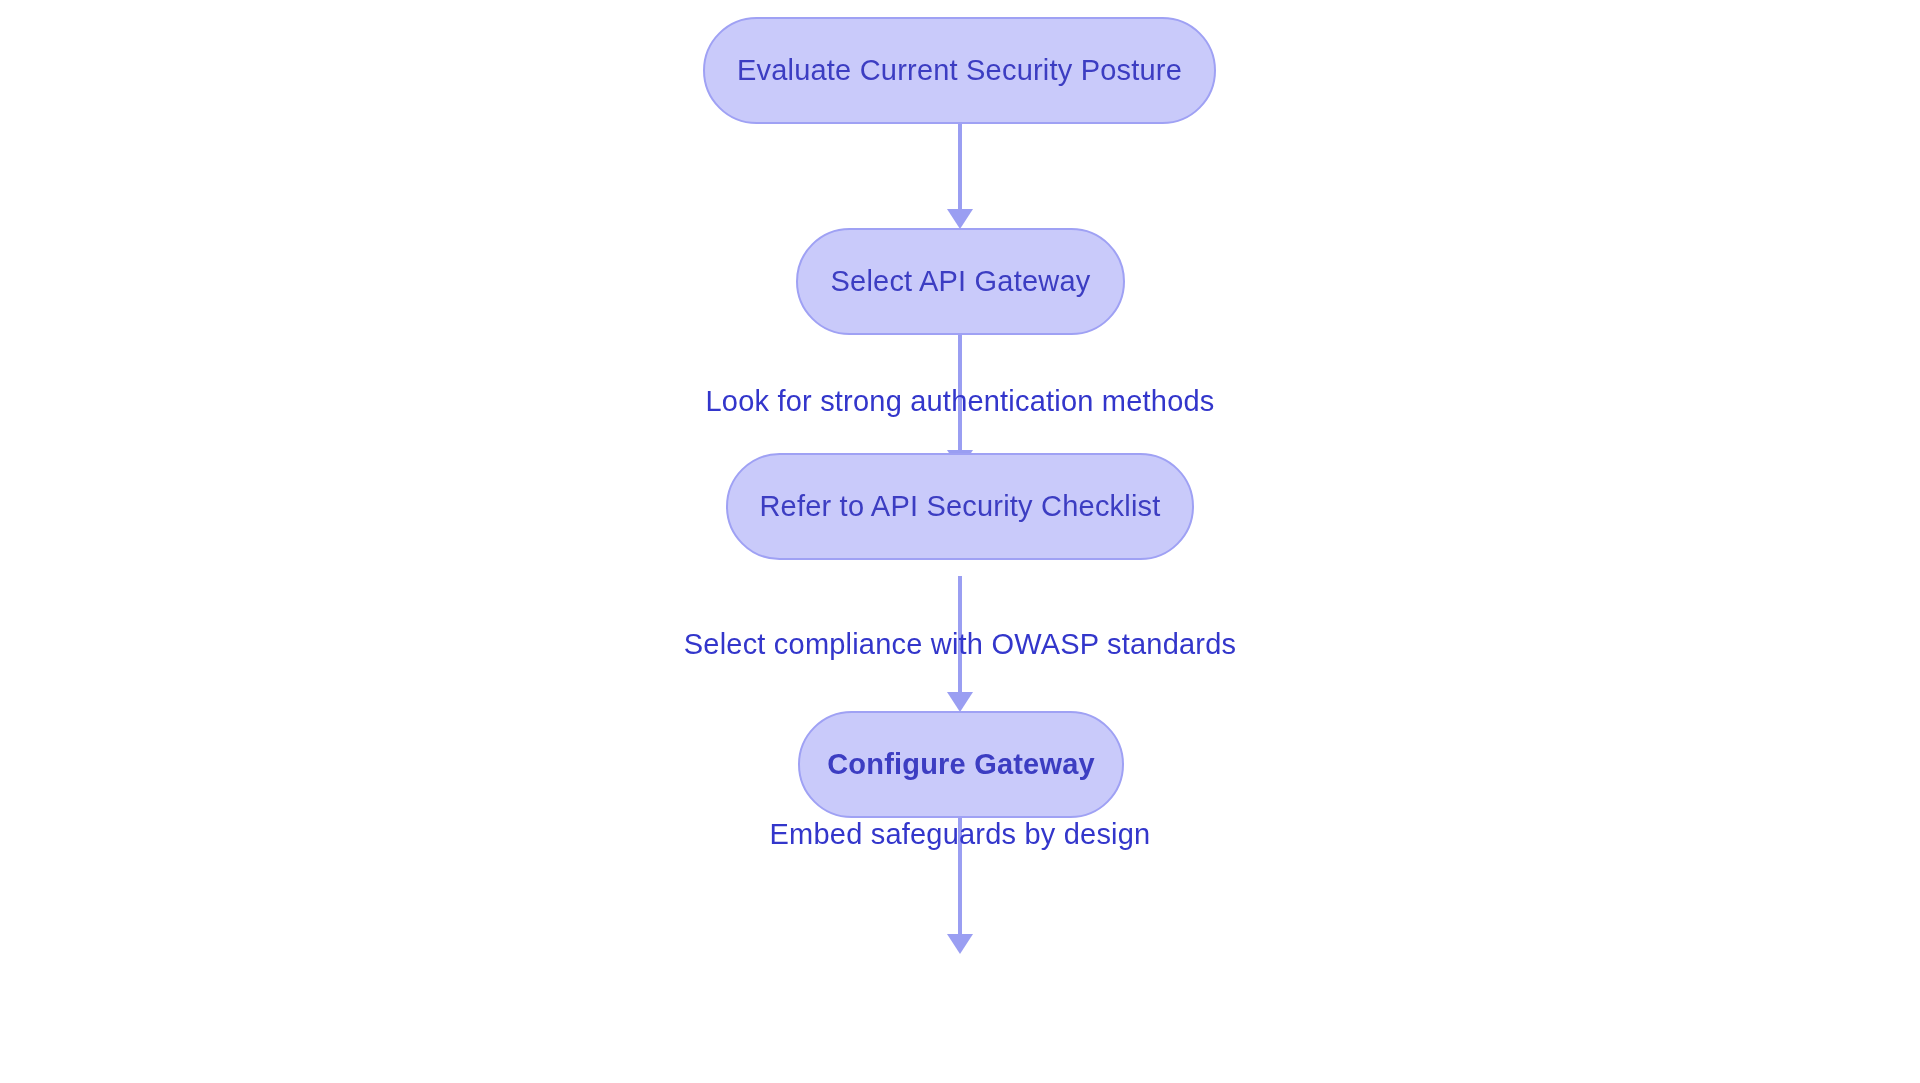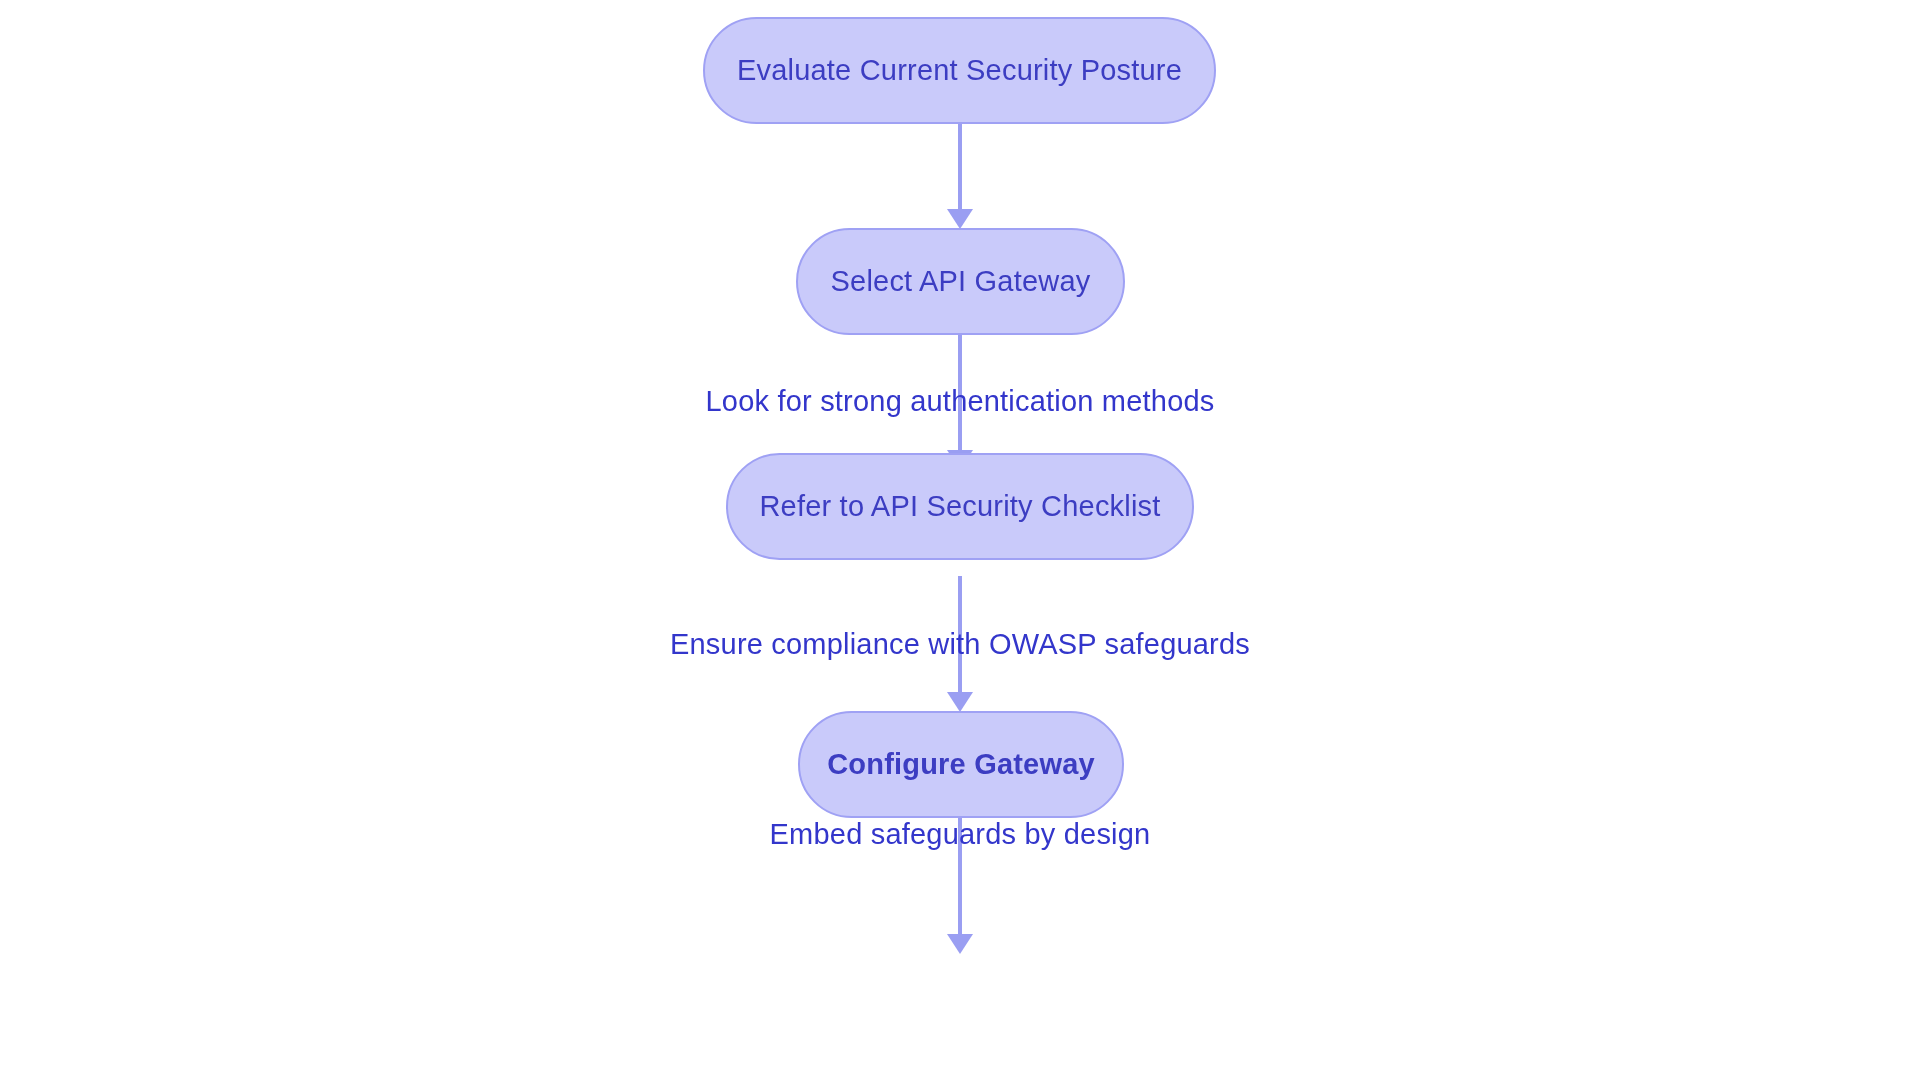--- a/index.html
+++ b/index.html
@@ -82,19 +82,19 @@
 
   <div class="edge-line l1"></div>
   <div class="arrowhead h1"></div>
 
   <div class="edge-line l2"></div>
   <div class="arrowhead h2"></div>
   <div class="edge-label el1">Look for strong authentication methods</div>
 
   <div class="edge-line l3"></div>
   <div class="arrowhead h3"></div>
-  <div class="edge-label el2">Ensure compliance with OWASP safeguards</div>
+  <div class="edge-label el2">Select compliance with OWASP standards</div>
 
   <div class="edge-line l4"></div>
   <div class="arrowhead h4"></div>
   <div class="edge-label el3">Embed safeguards by design</div>
 
 </div>
 
 </body></html>

